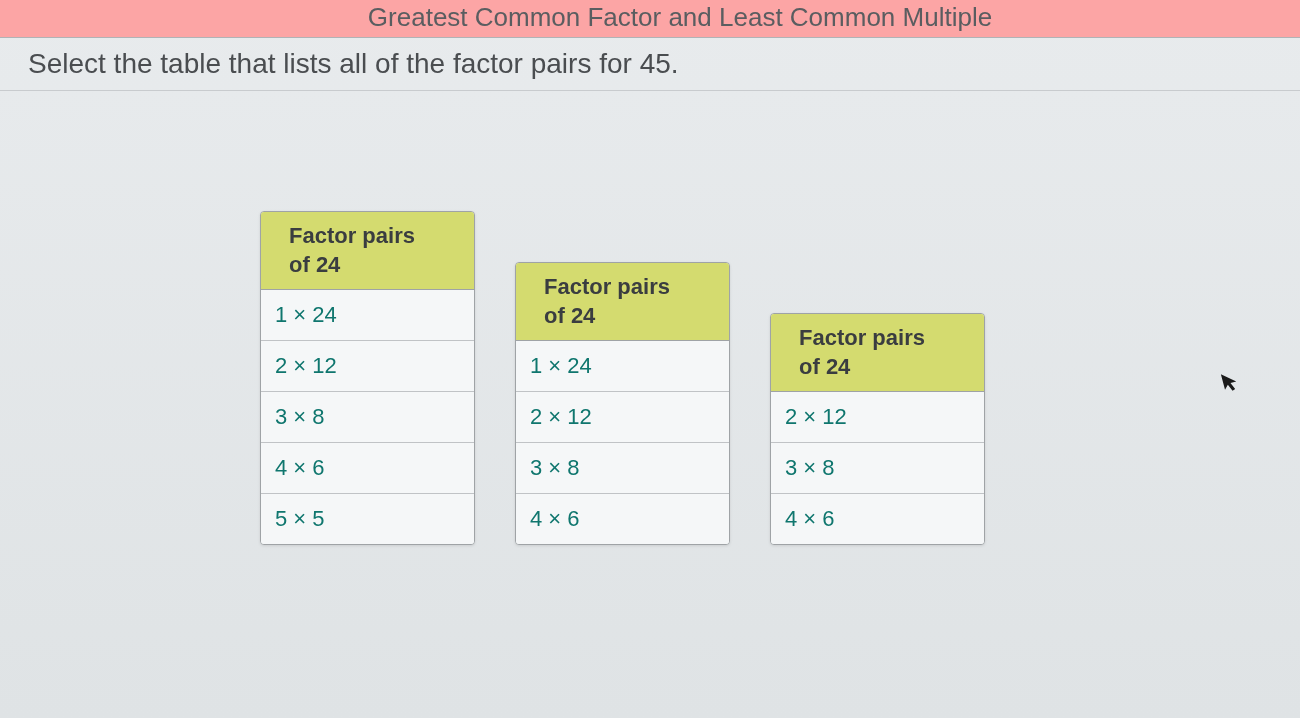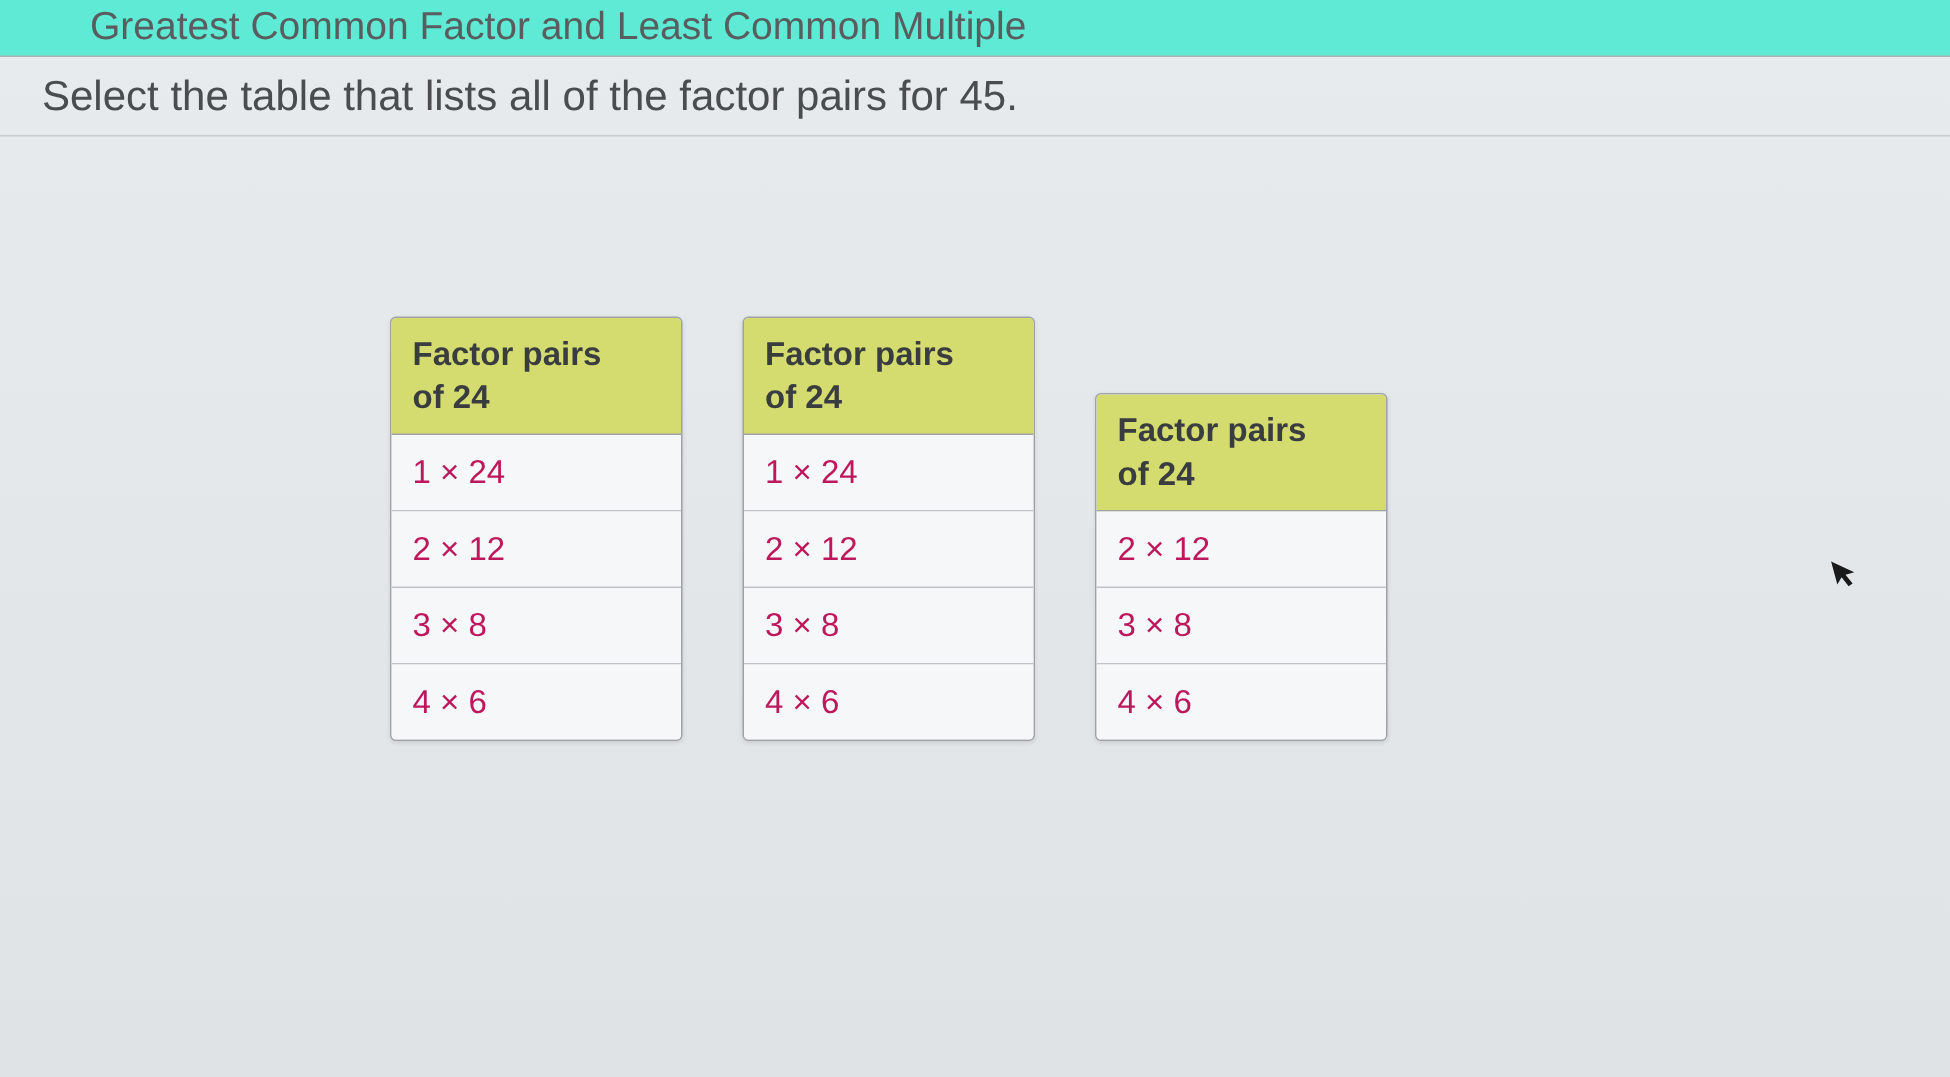--- a/index.html
+++ b/index.html
@@ -9,23 +9,24 @@
     }
     body {
       width: 1300px;
       height: 718px;
       font-family: Arial, Helvetica, sans-serif;
       background: linear-gradient(180deg, #e8ebed 0%, #dfe3e5 100%);
       overflow: hidden;
       position: relative;
     }
     .header-bar {
-      background: #5eead4;
+      background: #fca5a5;
       padding: 2px 0 4px 0;
       border-bottom: 1px solid #b0b3b6;
+      text-align: center;
     }
     .header-text {
       color: #5a5d60;
       font-size: 26px;
       font-weight: 500;
       padding-left: 60px;
     }
     .question-bar {
       padding: 10px 0 10px 28px;
       border-bottom: 1px solid #c8cbce;
@@ -45,34 +46,34 @@
     .factor-table {
       border: 1px solid #9fa3a6;
       border-radius: 4px;
       overflow: hidden;
       background: #f5f7f8;
       cursor: pointer;
       box-shadow: 0 1px 3px rgba(0,0,0,0.1);
     }
     .table-header {
       background: #d4db6f;
-      padding: 10px 14px;
+      padding: 10px 28px;
       border-bottom: 1px solid #9fa3a6;
-      width: 193px;
+      width: 213px;
     }
     .table-header-text {
       color: #3a3d40;
       font-size: 22px;
       font-weight: bold;
       line-height: 1.3;
     }
     .table-row {
       padding: 12px 14px;
       border-bottom: 1px solid #c0c3c6;
-      color: #be185d;
+      color: #0f766e;
       font-size: 22px;
       background: #f5f7f8;
     }
     .table-row:last-child {
       border-bottom: none;
     }
     .cursor {
       position: absolute;
       right: 60px;
       top: 370px;
@@ -96,20 +97,21 @@
 
   <div class="factor-table">
     <div class="table-header">
       <div class="table-header-text">Factor pairs</div>
       <div class="table-header-text">of 24</div>
     </div>
     <div class="table-row">1 × 24</div>
     <div class="table-row">2 × 12</div>
     <div class="table-row">3 × 8</div>
     <div class="table-row">4 × 6</div>
+    <div class="table-row">5 × 5</div>
   </div>
 
   <div class="factor-table">
     <div class="table-header">
       <div class="table-header-text">Factor pairs</div>
       <div class="table-header-text">of 24</div>
     </div>
     <div class="table-row">1 × 24</div>
     <div class="table-row">2 × 12</div>
     <div class="table-row">3 × 8</div>

